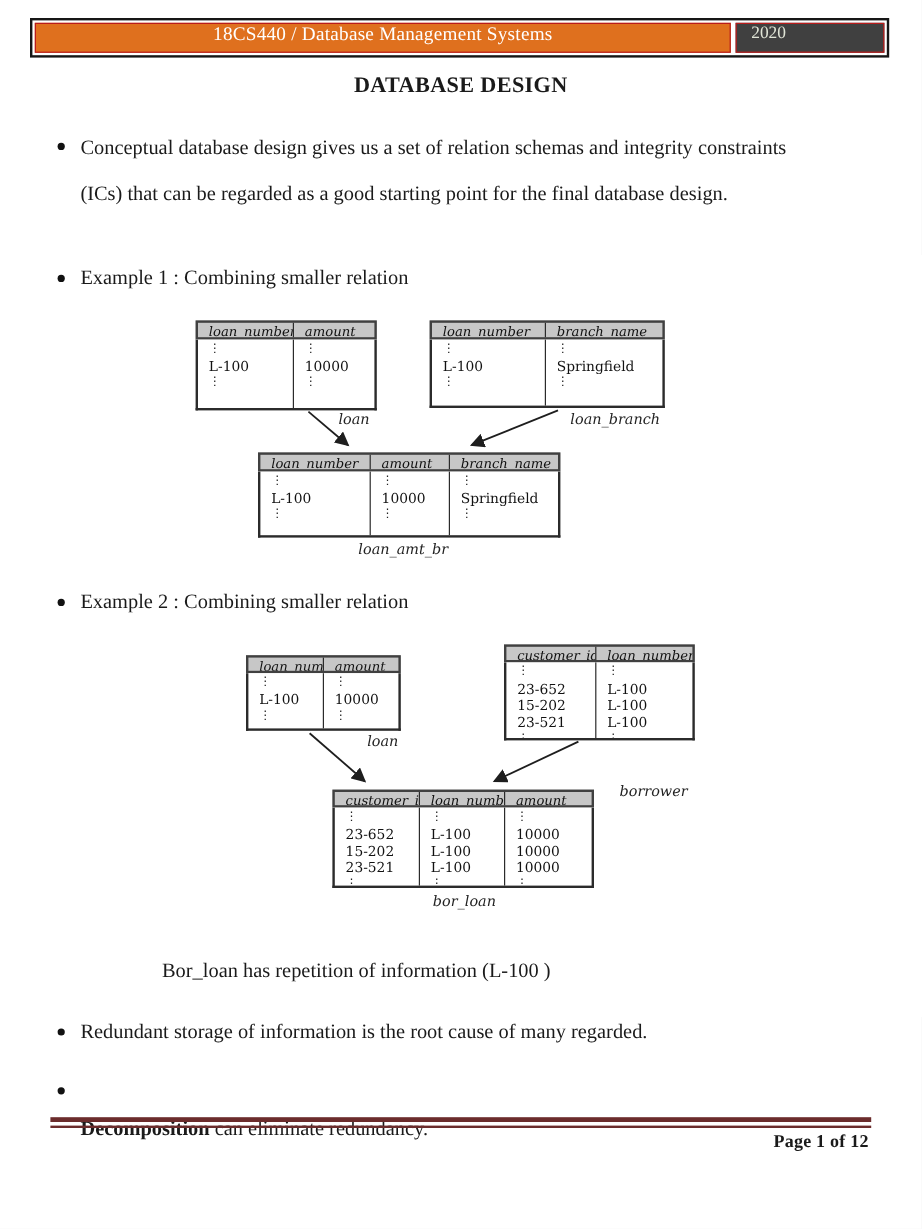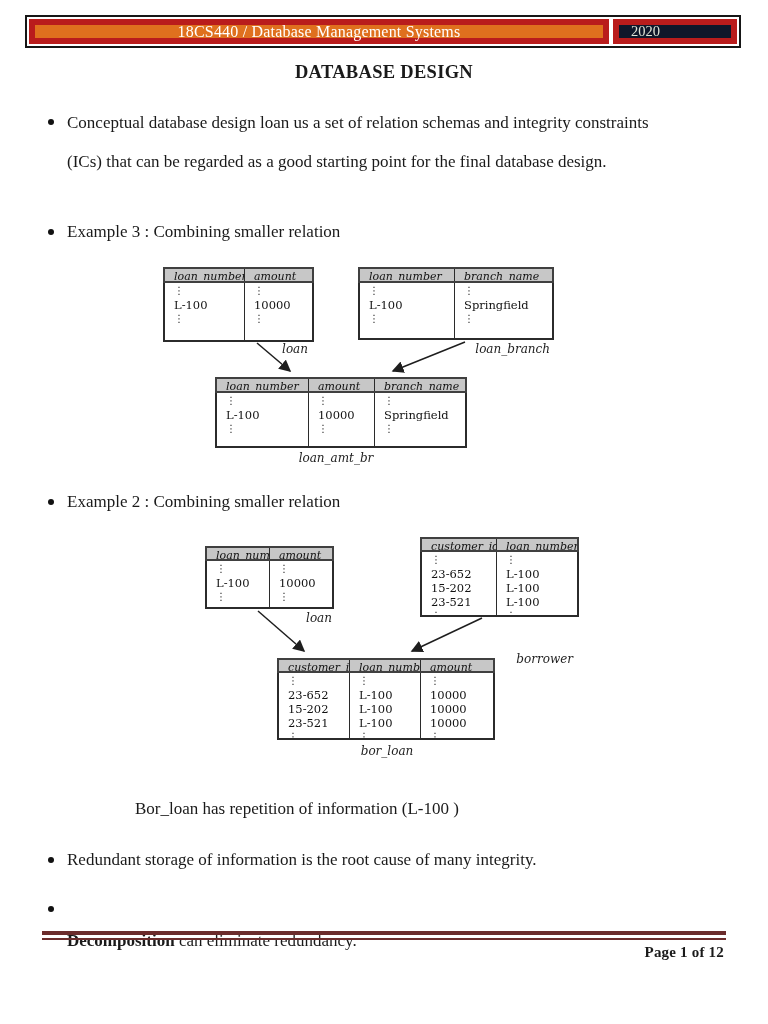--- a/index.html
+++ b/index.html
@@ -7,21 +7,21 @@
   #page{
     position:relative;width:768px;height:1024px;background:#ffffff;
     font-family:"Liberation Serif", serif;color:#1a1a1a;overflow:hidden;
     margin:0 auto;
   }
   
   .banner{
     position:absolute;left:25px;top:15px;width:716px;height:33px;
     border:2px solid #161616;background:#ffffff;display:flex;box-sizing:border-box;
   }
-  .banner-cell{margin:2px;border:6px solid #b91c1c;display:flex;align-items:center;box-sizing:border-box;}
+  .banner-cell{margin:2px;border:1px solid #b91c1c;display:flex;align-items:flex-start;box-sizing:border-box;}
   .banner-course{flex:1;justify-content:center;}
   .banner-course span{color:#ffffff;font-size:16px;letter-spacing:0.2px;}
   .banner-year{width:124px;padding-left:12px;}
   .banner-year span{color:#e0e4d6;font-size:14.5px;}
   
   .doc-title{
     position:absolute;left:0;top:62px;width:768px;text-align:center;
     font-size:18.5px;font-weight:bold;letter-spacing:0.3px;
   }
   .bullet-dot{position:absolute;width:6px;height:6px;border-radius:50%;background:#111;}
@@ -64,40 +64,40 @@
 </style>
 </head>
 <body>
 
 <div id="page">
 
   <div class="banner">
     <div class="banner-cell banner-course" style="background: rgb(223, 112, 30);">
       <span>18CS440 / Database Management Systems</span>
     </div>
-    <div class="banner-cell banner-year" style="background: #0f172a;">
+    <div class="banner-cell banner-year" style="background: #404040;">
       <span>2020</span>
     </div>
   </div>
 
   <div class="doc-title">DATABASE DESIGN</div>
 
   <div class="bullet-dot" style="left:48px;top:119px;"></div>
-  <div class="para multi" style="left:67px;top:103px;width:612px;">Conceptual database design loan us a set of relation schemas and integrity constraints (ICs) that can be regarded as a good starting point for the final database design.</div>
+  <div class="para multi" style="left:67px;top:103px;width:612px;">Conceptual database design gives us a set of relation schemas and integrity constraints (ICs) that can be regarded as a good starting point for the final database design.</div>
 
   <div class="bullet-dot" style="left:48px;top:229px;"></div>
-  <div class="para" style="left:67px;top:222px;">Example 3 : Combining smaller relation</div>
+  <div class="para" style="left:67px;top:222px;">Example 1 : Combining smaller relation</div>
 
   <div class="bullet-dot" style="left:48px;top:499px;"></div>
   <div class="para" style="left:67px;top:492px;">Example 2 : Combining smaller relation</div>
 
   <div class="caption">Bor_loan has repetition of information (L-100 )</div>
 
   <div class="bullet-dot" style="left:48px;top:857px;"></div>
-  <div class="para" style="left:67px;top:850px;">Redundant storage of information is the root cause of many integrity.</div>
+  <div class="para" style="left:67px;top:850px;">Redundant storage of information is the root cause of many regarded.</div>
 
   <div class="bullet-dot" style="left:48px;top:906px;"></div>
   <div class="para" style="left:67px;top:931px;">
     <b>Decomposition</b><span> can eliminate redundancy.</span>
   </div>
 
   <div id="diagram-root">
       <div class="rel-table" style="left: 163px; top: 267px;">
         <div class="rel-head">
           <div class="rel-hcell" style="width: 80px; height: 12px;">loan_number</div>

